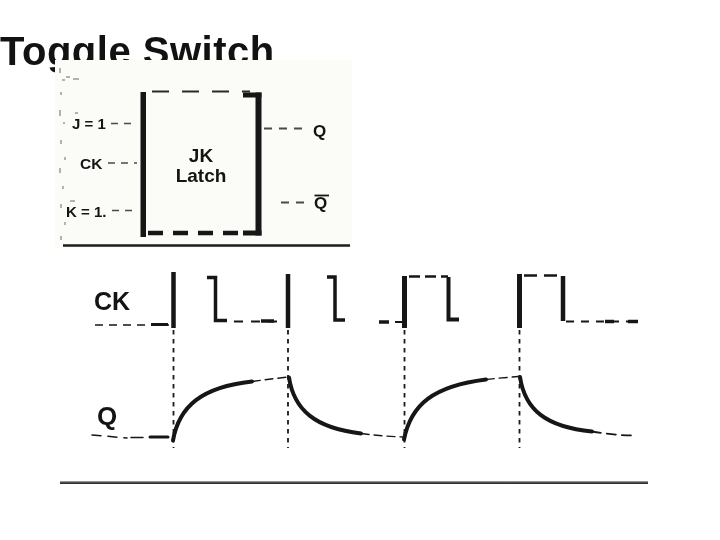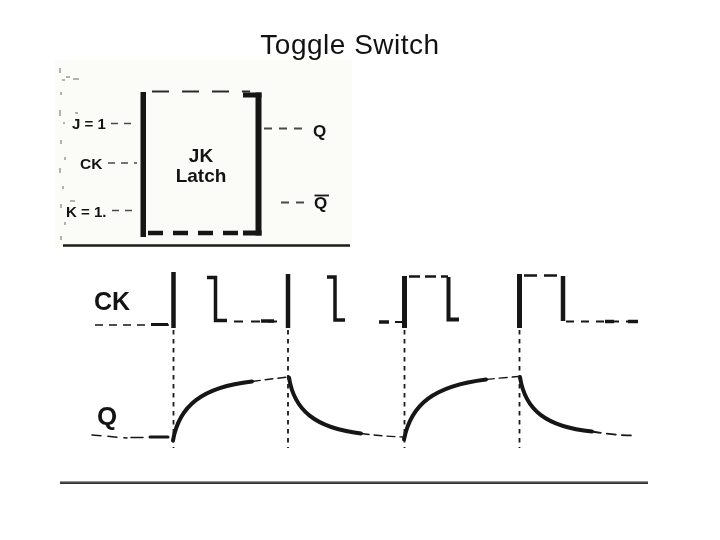--- a/index.html
+++ b/index.html
@@ -2,22 +2,22 @@
 <html><head>
 <meta charset="utf-8">
 <style>
   html,body{margin:0;padding:0;}
   body{
     width:720px;height:540px;background:#ffffff;overflow:hidden;position:relative;
     font-family:"Liberation Sans", sans-serif;
   }
   .slide{position:absolute;inset:0;background:#ffffff;}
   .title{
-    position:absolute;left:0;top:29px;width:700px;text-align:center;
-    font-size:28px;font-weight:400;color:#121212;letter-spacing:0.5px;
+    position:absolute;left:0;top:29px;width:700px;text-align:left;
+    font-size:40px;font-weight:700;color:#121212;letter-spacing:0.5px;
   }
   .latch-svg{position:absolute;left:55px;top:60px;width:297px;height:190px;}
   .timing-svg{position:absolute;left:85px;top:260px;width:585px;height:205px;}
   .divider{
     position:absolute;left:60px;top:481px;width:588px;height:3px;
     background:linear-gradient(to bottom,#c6c6c6 0%,#555 40%,#242424 100%);
   }
   svg text{fill:#141414;}
   .scan-text{font-family:"Liberation Sans", sans-serif;font-weight:bold;}
 </style>

